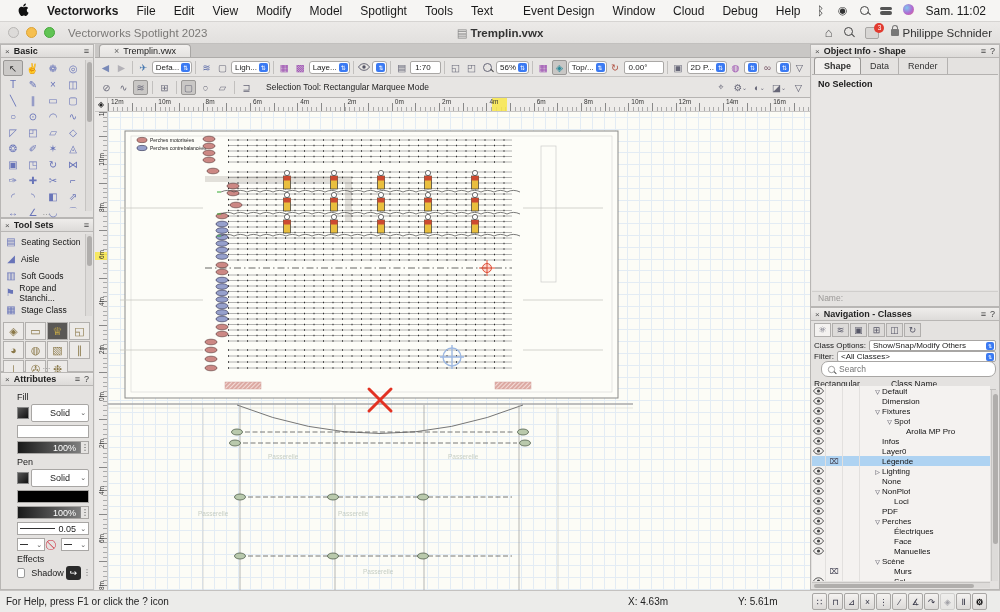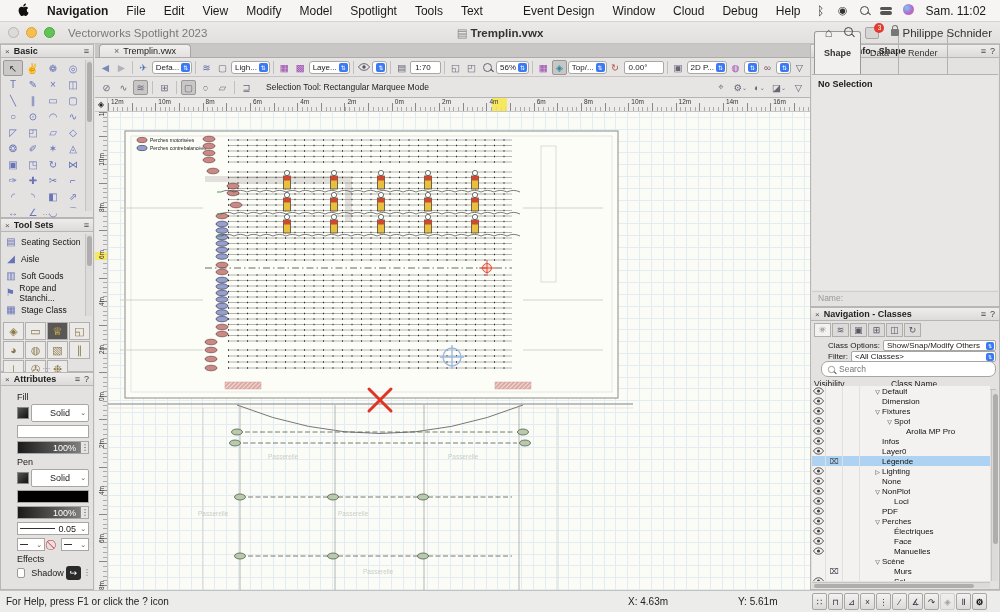--- a/index.html
+++ b/index.html
@@ -96,29 +96,29 @@
   #vruler{left:95px;top:112px;width:13px;height:478px;background:#edebe9;border-right:1px solid #c8c6c4;overflow:hidden;
     background-image:repeating-linear-gradient(180deg,#888 0 1px,transparent 1px 23.65px),repeating-linear-gradient(180deg,#aaa 0 1px,transparent 1px 4.73px);
     background-size:8px 100%,4px 100%;background-position:right top,right top;background-repeat:no-repeat}
   .vrl{position:absolute;left:0;font-size:6.5px;color:#333;transform:rotate(-90deg);transform-origin:center;width:13px;text-align:center}
   #vryellow{position:absolute;left:0;width:100%;height:8px;background:#f8e84a;opacity:.85}
   
   #canvas{left:108px;top:112px;width:702px;height:478px;background:#fcfcf6;overflow:hidden;
     background-image:repeating-linear-gradient(90deg,#e3ecf4 0 1px,transparent 1px 11.8px),repeating-linear-gradient(0deg,#e3ecf4 0 1px,transparent 1px 11.8px)}
   
   #oi-tabs{position:absolute;left:3px;top:15px;display:flex;align-items:flex-end;font-size:9px;height:14px}
-  .oitab{padding:16px 9px;color:#333;border-right:1px solid #b4b2b0}
+  .oitab{padding:3px 9px;color:#333;border-right:1px solid #b4b2b0}
   .oitab.active{background:#f2f0ee;border:1px solid #9a9896;border-bottom:none;border-radius:3px 3px 0 0;font-weight:bold}
   #oi-content{position:absolute;left:1px;right:1px;top:29px;bottom:16px;background:#e9e7e5;border-top:1px solid #b4b2b0;font-size:9px}
   #oi-nosel{font-weight:bold;padding:4px 6px}
   #oi-name{position:absolute;left:1px;right:1px;bottom:2px;height:13px;color:#9a9896;font-size:8.5px;padding:1px 6px;border-top:1px solid #d0cecc}
   #nav-tabs{position:absolute;left:3px;top:15px;display:flex;gap:1px}
   .navtab{width:17px;height:14px;display:flex;align-items:center;justify-content:center;font-size:9px;color:#556;border:1px solid #b0aeac;background:#dddbd9}
   .navtab.active{background:#f4f2f0}
-  .nav-row{position:absolute;left:17px;right:3px;display:flex;align-items:center;font-size:8px;gap:3px}
+  .nav-row{position:absolute;left:3px;right:3px;display:flex;align-items:center;font-size:8px;gap:3px}
   .nav-sel{flex:1;height:11px;background:#fff;border:1px solid #a8a6a4;border-radius:2px;display:flex;align-items:center;padding-left:3px;position:relative;font-size:8px}
   .nav-sel .dd{position:absolute;right:1px;top:1px;width:8px;height:8px;background:#3b7af2;border-radius:2px;color:#fff;font-size:5px;display:flex;align-items:center;justify-content:center}
   #nav-search{position:absolute;left:10px;right:3px;top:53px;height:16px;background:#fff;border:1px solid #a8a6a4;border-radius:7px;display:flex;align-items:center;padding:0 5px;gap:3px}
   #nav-search input{border:none;outline:none;flex:1;font-size:8.5px;font-family:"Liberation Sans",sans-serif;background:transparent}
   #nav-cols{position:absolute;left:3px;right:3px;top:70px;height:12px;border-bottom:1px solid #c2c0be;font-size:8.5px;color:#222;display:flex;align-items:center}
   #class-tree{position:absolute;left:1px;right:9px;top:82px;bottom:8px;overflow:hidden;background:#f4f2f0}
   .crow{display:flex;align-items:center;height:10px;font-size:8px;color:#111;white-space:nowrap}
   .crow.sel{background:#aed3f2}
   .crow .s1,.crow .s2,.crow .s3{height:100%;display:flex;align-items:center;justify-content:center;border-right:1px solid #e2e0de;flex:none}
   .crow .s1{width:14px}.crow .s2{width:17px}.crow .s3{width:17px}
@@ -139,21 +139,21 @@
 </head>
 <body>
 
 <div id="menubar" class="abs">
   <span class="menu-item">
     <svg width="12" height="14" viewBox="0 0 12 14" style="vertical-align:-2px">
         <path d="M8.2 2.6c.5-.6.8-1.4.7-2.2-.7.1-1.5.5-2 1.1-.4.5-.8 1.3-.7 2.1.8.1 1.5-.4 2-1zm1.6 4.6c0-1.5 1.2-2.2 1.3-2.3-.7-1-1.8-1.2-2.2-1.2-.9-.1-1.8.5-2.3.5-.5 0-1.2-.5-2-.5-1 0-2 .6-2.5 1.5-1.1 1.9-.3 4.7.8 6.2.5.8 1.1 1.6 1.9 1.6.8 0 1.1-.5 2-.5s1.2.5 2 .5 1.4-.8 1.9-1.5c.6-.9.8-1.7.8-1.8 0-.1-1.6-.7-1.7-2.5z" fill="#111"></path>
       </svg>
   </span>
   <span id="menu-left" style="display:flex">
-      <span class="menu-item bold">Navigation</span>
+      <span class="menu-item bold">Vectorworks</span>
       <span class="menu-item">File</span>
       <span class="menu-item">Edit</span>
       <span class="menu-item">View</span>
       <span class="menu-item">Modify</span>
       <span class="menu-item">Model</span>
       <span class="menu-item">Spotlight</span>
       <span class="menu-item">Tools</span>
       <span class="menu-item">Text</span>
     </span>
   <span id="menu-right">
@@ -704,21 +704,21 @@
     <span class="nav-sel">
         <span>&lt;All Classes&gt;</span>
         <span class="dd">⇅</span>
       </span>
   </div>
   <div id="nav-search">
     <span class="css-mag" style="border-color:#888;transform:scale(.8)"></span>
     <input type="text" placeholder="Search" style="">
   </div>
   <div id="nav-cols">
-    <span style="width:55px">Visibility</span>
+    <span style="width:55px">Rectangular</span>
     <span style="margin-left:22px">Class Name</span>
   </div>
   <div id="class-tree" style="margin-top: -4px;">
       <div class="crow">
         <span class="s1">
           <svg width="11" height="8" viewBox="0 0 11 8">
             <path d="M.5 4C2 1.4 4 .8 5.5.8S9 1.4 10.5 4C9 6.6 7 7.2 5.5 7.2S2 6.6.5 4Z" fill="none" stroke="#444" stroke-width=".9"></path>
             <circle cx="5.5" cy="4" r="1.6" fill="#444"></circle>
           </svg>
         </span>

